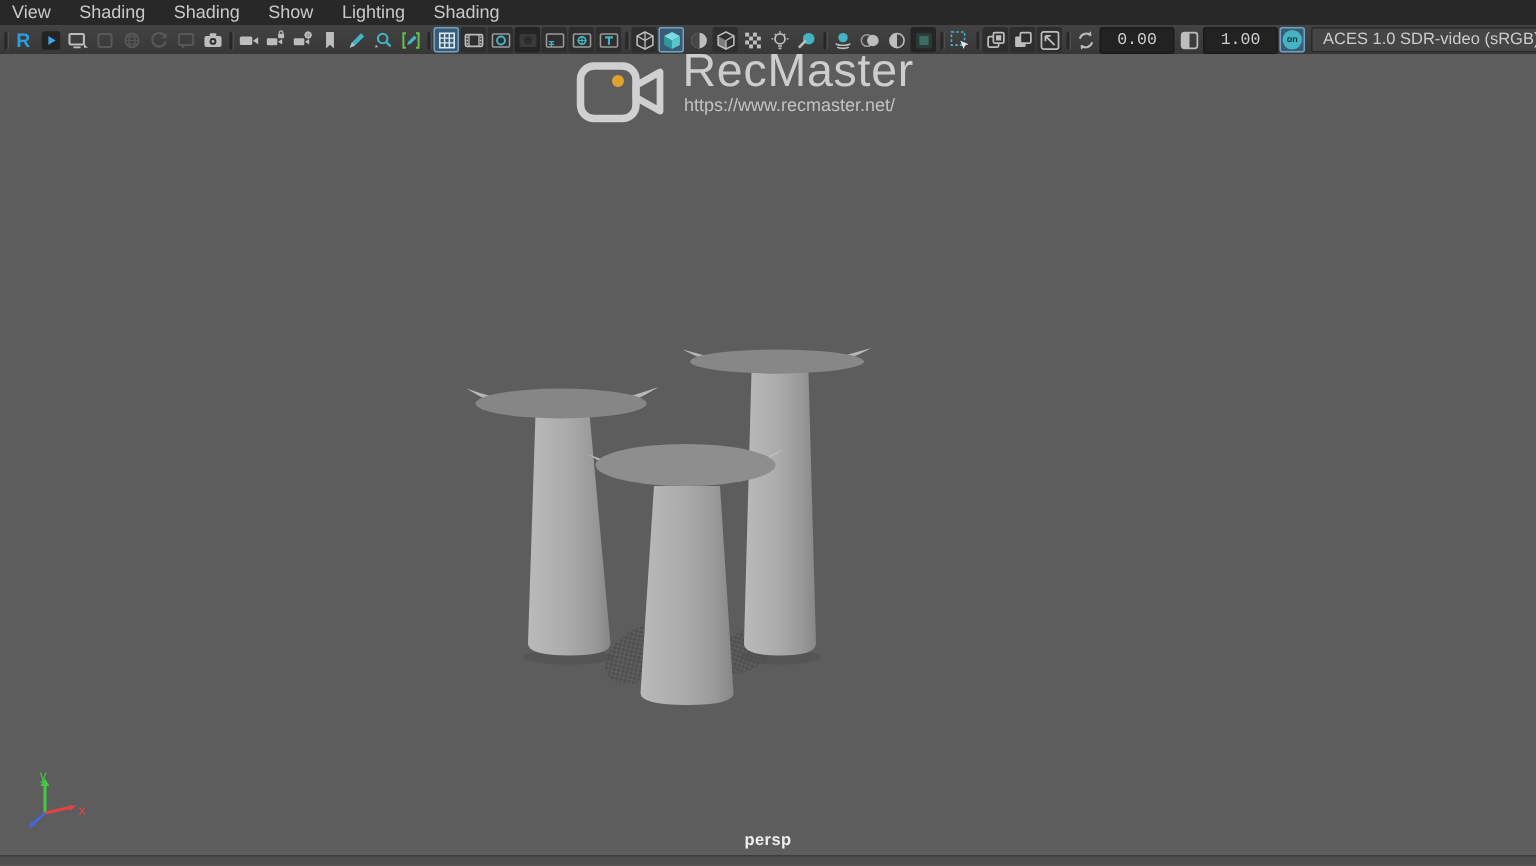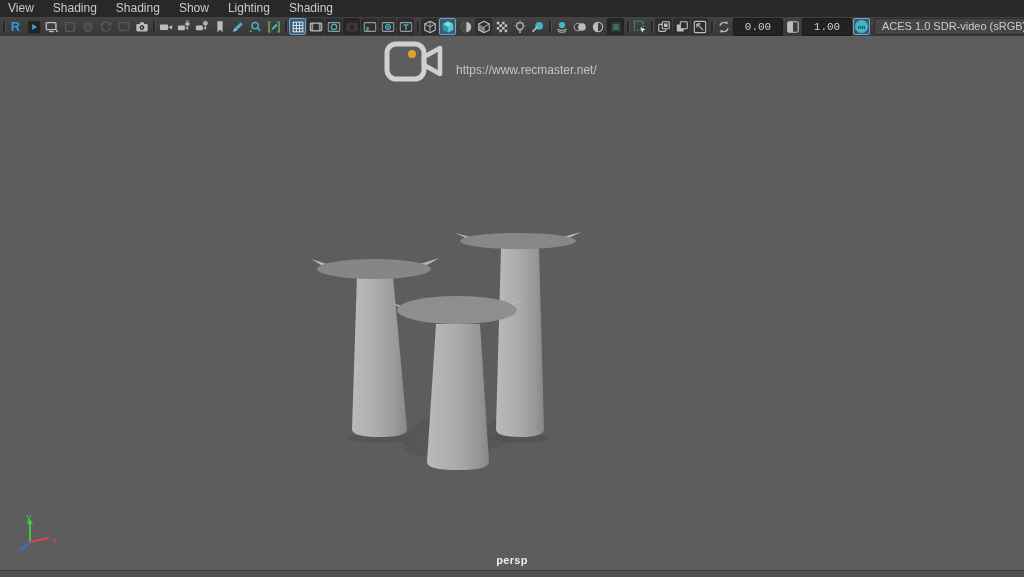--- a/index.html
+++ b/index.html
@@ -525,20 +525,21 @@
       <ellipse cx="457" cy="274" rx="60" ry="14" fill="#8e8e8e"></ellipse>
     </g>
   </svg>
 
   <div class="watermark">
     <svg class="wm-icon" width="62" height="48" viewBox="0 0 62 48">
       <rect x="3" y="7" width="37" height="35" rx="9" fill="none" stroke="#d0d0d0" stroke-width="5"></rect>
       <path d="M40 20 L56 11 V37 L40 28 Z" fill="none" stroke="#d0d0d0" stroke-width="4.5" stroke-linejoin="round"></path>
       <circle cx="28" cy="17" r="4" fill="#dfa32b"></circle>
     </svg>
+    <div class="wm-title">RecMaster</div>
     <div class="wm-url">https://www.recmaster.net/</div>
   </div>
 
   <svg class="axis-gizmo" width="48" height="48" viewBox="0 0 48 48">
     <path d="M18 30 L18 10" stroke="#44c944" stroke-width="2"></path>
     <path d="M18 7 l-3 5 h6 z" fill="#44c944"></path>
     <path d="M18 30 L36 26" stroke="#e04545" stroke-width="2"></path>
     <path d="M39 25 l-5.5 0.2 1 3.4 z" fill="#e04545"></path>
     <path d="M18 30 L9 38" stroke="#4466e0" stroke-width="2"></path>
     <path d="M7 40 l2-5 3 3 z" fill="#4466e0"></path>

